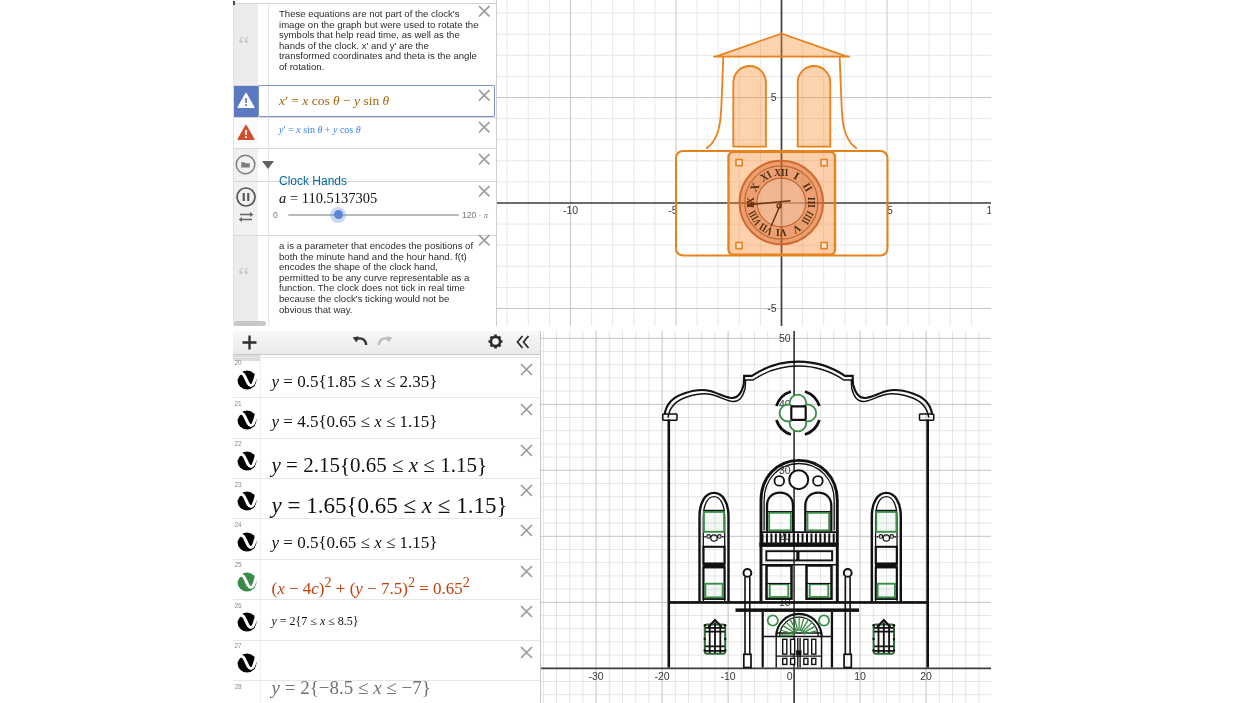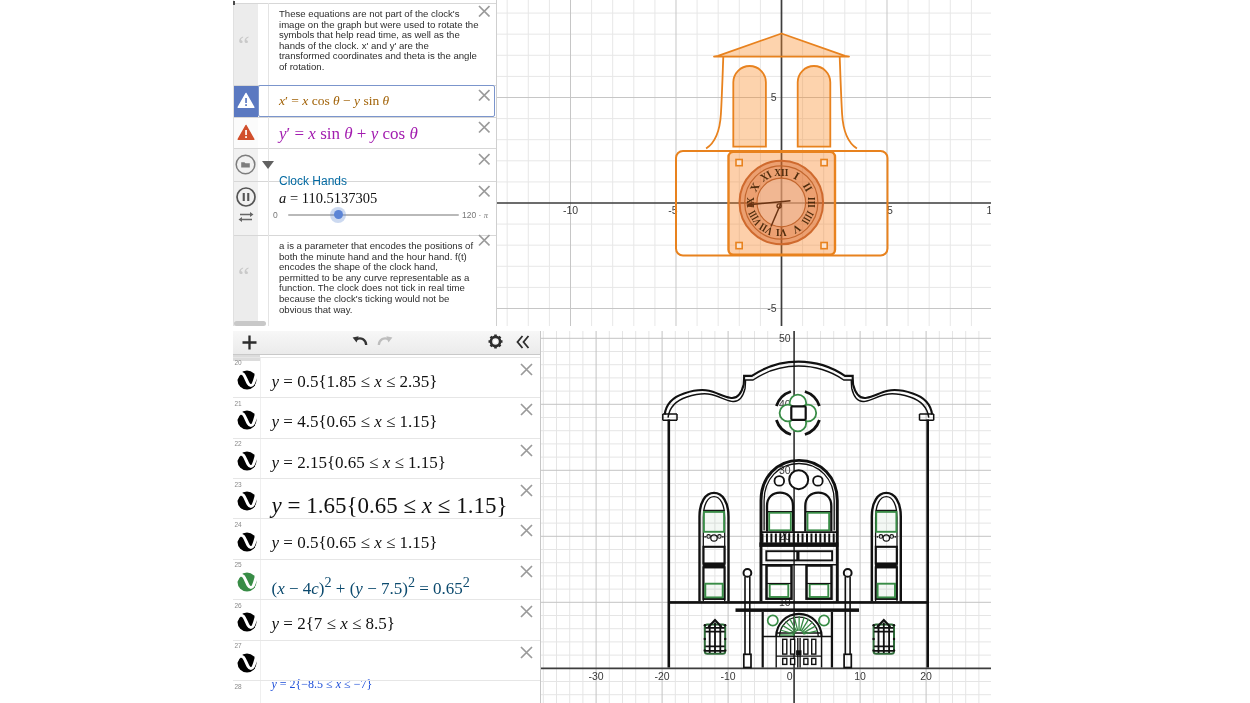--- a/index.html
+++ b/index.html
@@ -99,21 +99,21 @@
     <path d="M2,3.5 L12,3.5 M4,8.5 L14,8.5" stroke="#666" stroke-width="1.4"></path>
     <path d="M12,1 L15.5,3.5 L12,6 Z M4,6 L0.5,8.5 L4,11 Z" fill="#666"></path>
   </svg>
 <div class="abs math" style="left:279px;top:190px;font-size:14.5px;color:#111"><i>a</i> = 110.5137305</div>
 <div class="abs" style="left:273px;top:209.5px;font-size:8.5px;color:#777">0</div>
 <div class="abs" style="left:288px;top:214px;width:170.5px;height:1.5px;background:#b9b9b9;border-radius:1px"></div>
 <div class="abs" style="left:330px;top:206.5px;width:16px;height:16px;border-radius:50%;background:rgba(110,145,212,0.35)"></div>
 <div class="abs" style="left:333.5px;top:210px;width:9px;height:9px;border-radius:50%;background:#5c85d6"></div>
 <div class="abs" style="left:462px;top:209.5px;font-size:8.5px;color:#777">120 · <span class="math"><i>π</i></span></div>
 <div class="abs math" style="left:279px;top:92.5px;font-size:13.5px;color:#a16207"><i>x</i>′ = <i>x</i> cos <i>θ</i> − <i>y</i> sin <i>θ</i></div>
-<div class="abs math" style="left:279px;top:124px;font-size:17px;color:#a21caf"><i>y</i>′ = <i>x</i> sin <i>θ</i> + <i>y</i> cos <i>θ</i></div>
+<div class="abs math" style="left:279px;top:124px;font-size:10px;color:#3b82f6"><i>y</i>′ = <i>x</i> sin <i>θ</i> + <i>y</i> cos <i>θ</i></div>
 <svg style="position:absolute;left:477.75px;top:4.75px;width:12.5px;height:12.5px" viewBox="0 0 12.5 12.5">
     <path d="M1,1 L11.5,11.5 M11.5,1 L1,11.5" stroke="#9a9a9a" stroke-width="1.7"></path>
   </svg>
 <svg style="position:absolute;left:477.75px;top:88.75px;width:12.5px;height:12.5px" viewBox="0 0 12.5 12.5">
     <path d="M1,1 L11.5,11.5 M11.5,1 L1,11.5" stroke="#9a9a9a" stroke-width="1.7"></path>
   </svg>
 <svg style="position:absolute;left:477.75px;top:121.25px;width:12.5px;height:12.5px" viewBox="0 0 12.5 12.5">
     <path d="M1,1 L11.5,11.5 M11.5,1 L1,11.5" stroke="#9a9a9a" stroke-width="1.7"></path>
   </svg>
 <svg style="position:absolute;left:477.75px;top:153.25px;width:12.5px;height:12.5px" viewBox="0 0 12.5 12.5">
@@ -291,21 +291,21 @@
 <div class="abs math" style="left:271.5px;top:412.2px;font-size:17px;color:#111"><i>y</i> = 4.5{0.65 ≤ <i>x</i> ≤ 1.15}</div>
 <svg style="position:absolute;left:520.1px;top:403.2px;width:13px;height:13px" viewBox="0 0 13 13">
     <path d="M1,1 L12,12 M12,1 L1,12" stroke="#9a9a9a" stroke-width="1.7"></path>
   </svg>
 <div class="abs" style="left:233px;top:437.6px;width:306.8px;height:1px;background:#e6e6e6"></div>
 <div class="abs" style="left:234.5px;top:440.1px;font-size:6.5px;color:#8a8a8a">22</div>
 <svg style="position:absolute;left:237px;top:450.8px;width:20px;height:20px" viewBox="-10 -10 20 20">
     <circle cx="0" cy="0" r="9.5" fill="#000"></circle>
     <path d="M-10.1,-2.4 C-8.4,-6.7 -5.6,-7.9 -3.6,-5.7 C-1.6,-3.4 -0.5,0.7 1.2,3.5 C2.9,6.3 4.9,6.2 6.3,3.6 C7.4,1.5 8.3,-1.8 9.3,-5.6" stroke="#fff" stroke-width="3" fill="none" stroke-linecap="round"></path>
   </svg>
-<div class="abs math" style="left:271.5px;top:452.6px;font-size:17px;color:#111"><i>y</i> = 2.15{0.65 ≤ <i>x</i> ≤ 1.15}</div>
+<div class="abs math" style="left:271.5px;top:452.6px;font-size:21px;color:#111"><i>y</i> = 2.15{0.65 ≤ <i>x</i> ≤ 1.15}</div>
 <svg style="position:absolute;left:520.1px;top:443.6px;width:13px;height:13px" viewBox="0 0 13 13">
     <path d="M1,1 L12,12 M12,1 L1,12" stroke="#9a9a9a" stroke-width="1.7"></path>
   </svg>
 <div class="abs" style="left:233px;top:478.0px;width:306.8px;height:1px;background:#e6e6e6"></div>
 <div class="abs" style="left:234.5px;top:480.5px;font-size:6.5px;color:#8a8a8a">23</div>
 <svg style="position:absolute;left:237px;top:491.2px;width:20px;height:20px" viewBox="-10 -10 20 20">
     <circle cx="0" cy="0" r="9.5" fill="#000"></circle>
     <path d="M-10.1,-2.4 C-8.4,-6.7 -5.6,-7.9 -3.6,-5.7 C-1.6,-3.4 -0.5,0.7 1.2,3.5 C2.9,6.3 4.9,6.2 6.3,3.6 C7.4,1.5 8.3,-1.8 9.3,-5.6" stroke="#fff" stroke-width="3" fill="none" stroke-linecap="round"></path>
   </svg>
 <div class="abs math" style="left:271.5px;top:493.0px;font-size:23px;color:#111"><i>y</i> = 1.65{0.65 ≤ <i>x</i> ≤ 1.15}</div>
@@ -321,37 +321,37 @@
 <div class="abs math" style="left:271.5px;top:533.4px;font-size:17px;color:#111"><i>y</i> = 0.5{0.65 ≤ <i>x</i> ≤ 1.15}</div>
 <svg style="position:absolute;left:520.1px;top:524.4px;width:13px;height:13px" viewBox="0 0 13 13">
     <path d="M1,1 L12,12 M12,1 L1,12" stroke="#9a9a9a" stroke-width="1.7"></path>
   </svg>
 <div class="abs" style="left:233px;top:558.8px;width:306.8px;height:1px;background:#e6e6e6"></div>
 <div class="abs" style="left:234.5px;top:561.3px;font-size:6.5px;color:#8a8a8a">25</div>
 <svg style="position:absolute;left:237px;top:572.0px;width:20px;height:20px" viewBox="-10 -10 20 20">
     <circle cx="0" cy="0" r="9.5" fill="#388c46"></circle>
     <path d="M-10.1,-2.4 C-8.4,-6.7 -5.6,-7.9 -3.6,-5.7 C-1.6,-3.4 -0.5,0.7 1.2,3.5 C2.9,6.3 4.9,6.2 6.3,3.6 C7.4,1.5 8.3,-1.8 9.3,-5.6" stroke="#fff" stroke-width="3" fill="none" stroke-linecap="round"></path>
   </svg>
-<div class="abs math" style="left:271.5px;top:573.8px;font-size:17px;color:#0c4a6e">(<i>x</i> − 4<i>c</i>)<sup>2</sup> + (<i>y</i> − 7.5)<sup>2</sup> = 0.65<sup>2</sup></div>
+<div class="abs math" style="left:271.5px;top:573.8px;font-size:17px;color:#c2410c">(<i>x</i> − 4<i>c</i>)<sup>2</sup> + (<i>y</i> − 7.5)<sup>2</sup> = 0.65<sup>2</sup></div>
 <svg style="position:absolute;left:520.1px;top:564.8px;width:13px;height:13px" viewBox="0 0 13 13">
     <path d="M1,1 L12,12 M12,1 L1,12" stroke="#9a9a9a" stroke-width="1.7"></path>
   </svg>
 <div class="abs" style="left:233px;top:599.2px;width:306.8px;height:1px;background:#e6e6e6"></div>
 <div class="abs" style="left:234.5px;top:601.7px;font-size:6.5px;color:#8a8a8a">26</div>
 <svg style="position:absolute;left:237px;top:612.4000000000001px;width:20px;height:20px" viewBox="-10 -10 20 20">
     <circle cx="0" cy="0" r="9.5" fill="#000"></circle>
     <path d="M-10.1,-2.4 C-8.4,-6.7 -5.6,-7.9 -3.6,-5.7 C-1.6,-3.4 -0.5,0.7 1.2,3.5 C2.9,6.3 4.9,6.2 6.3,3.6 C7.4,1.5 8.3,-1.8 9.3,-5.6" stroke="#fff" stroke-width="3" fill="none" stroke-linecap="round"></path>
   </svg>
-<div class="abs math" style="left:271.5px;top:614.2px;font-size:17px;color:#111"><i>y</i> = 2{7 ≤ <i>x</i> ≤ 8.5}</div>
+<div class="abs math" style="left:271.5px;top:614.2px;font-size:12px;color:#111"><i>y</i> = 2{7 ≤ <i>x</i> ≤ 8.5}</div>
 <svg style="position:absolute;left:520.1px;top:605.2px;width:13px;height:13px" viewBox="0 0 13 13">
     <path d="M1,1 L12,12 M12,1 L1,12" stroke="#9a9a9a" stroke-width="1.7"></path>
   </svg>
 <div class="abs" style="left:233px;top:639.6px;width:306.8px;height:1px;background:#e6e6e6"></div>
 <div class="abs" style="left:234.5px;top:642.1px;font-size:6.5px;color:#8a8a8a">27</div>
 <svg style="position:absolute;left:237px;top:652.8000000000001px;width:20px;height:20px" viewBox="-10 -10 20 20">
     <circle cx="0" cy="0" r="9.5" fill="#000"></circle>
     <path d="M-10.1,-2.4 C-8.4,-6.7 -5.6,-7.9 -3.6,-5.7 C-1.6,-3.4 -0.5,0.7 1.2,3.5 C2.9,6.3 4.9,6.2 6.3,3.6 C7.4,1.5 8.3,-1.8 9.3,-5.6" stroke="#fff" stroke-width="3" fill="none" stroke-linecap="round"></path>
   </svg>
-<div class="abs math" style="left:271.5px;top:677px;font-size:12px;color:#1d4ed8"><i>y</i> = 2{−8.5 ≤ <i>x</i> ≤ −7}</div>
+<div class="abs math" style="left:271.5px;top:677px;font-size:19px;color:#737373"><i>y</i> = 2{−8.5 ≤ <i>x</i> ≤ −7}</div>
 <svg style="position:absolute;left:520.1px;top:645.6px;width:13px;height:13px" viewBox="0 0 13 13">
     <path d="M1,1 L12,12 M12,1 L1,12" stroke="#9a9a9a" stroke-width="1.7"></path>
   </svg>
 <div class="abs" style="left:233px;top:680.0px;width:306.8px;height:1px;background:#e6e6e6"></div>
 <div class="abs" style="left:234.5px;top:682.5px;font-size:6.5px;color:#8a8a8a">28</div>
 </body></html>

